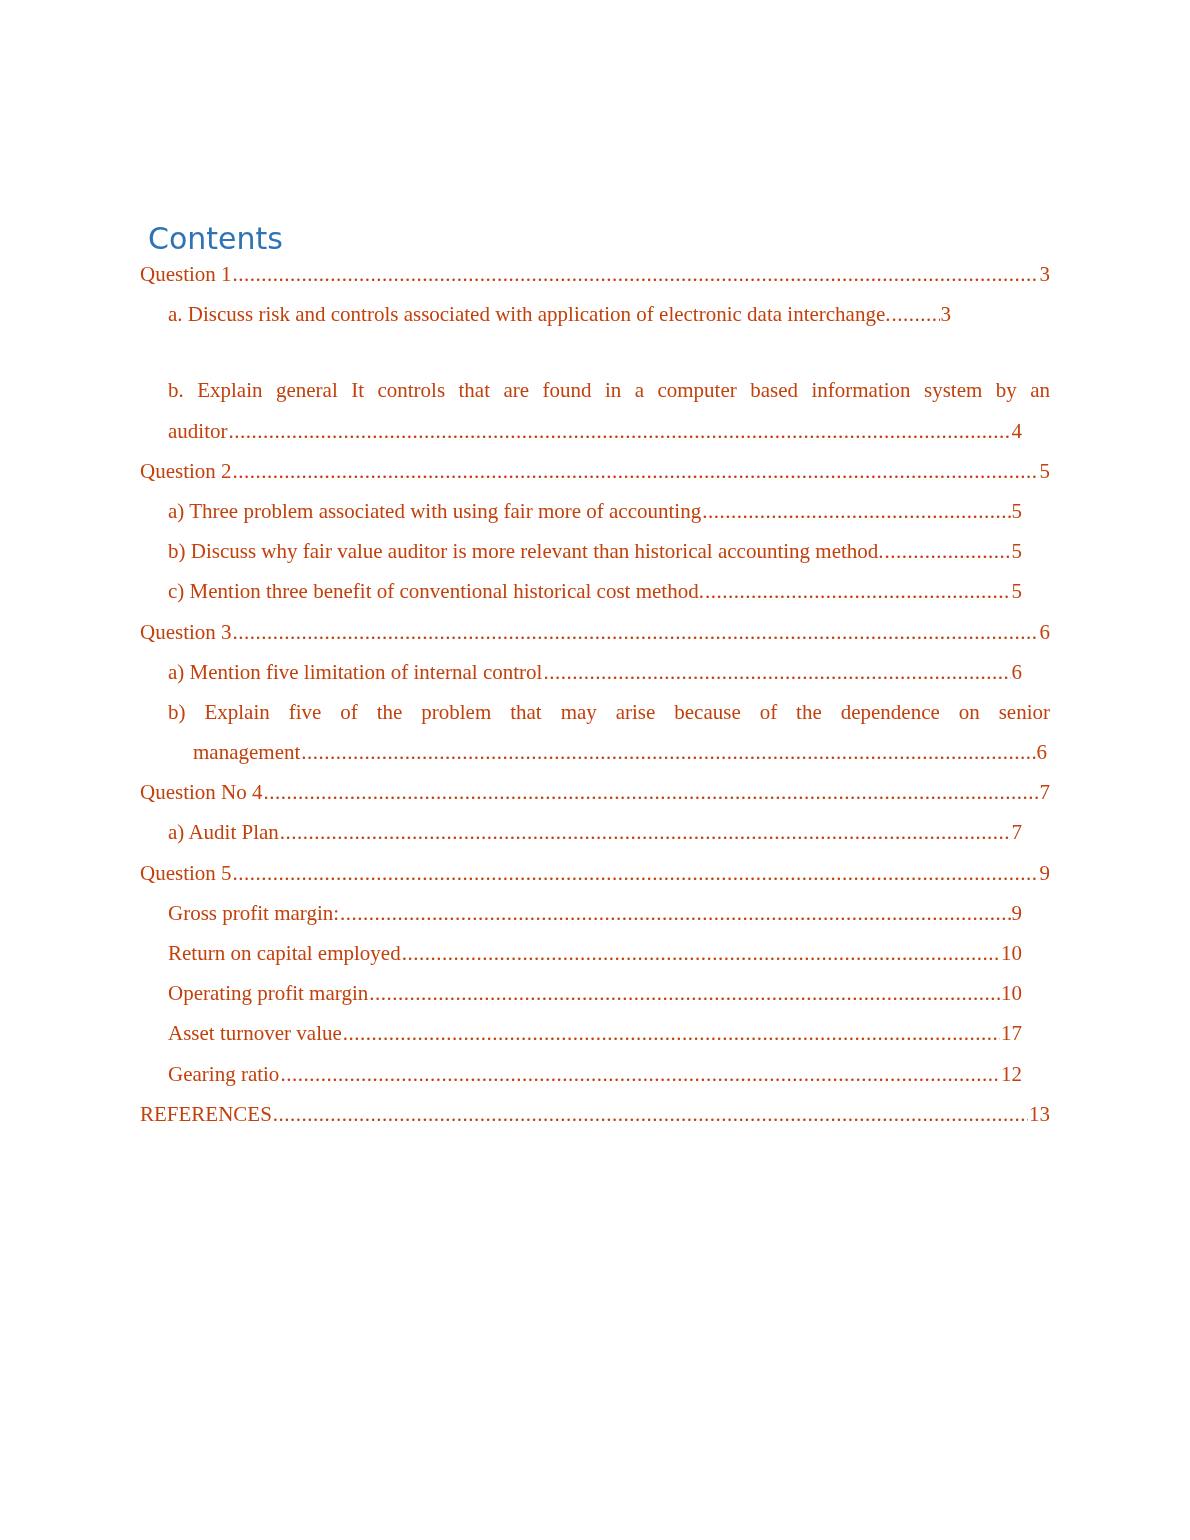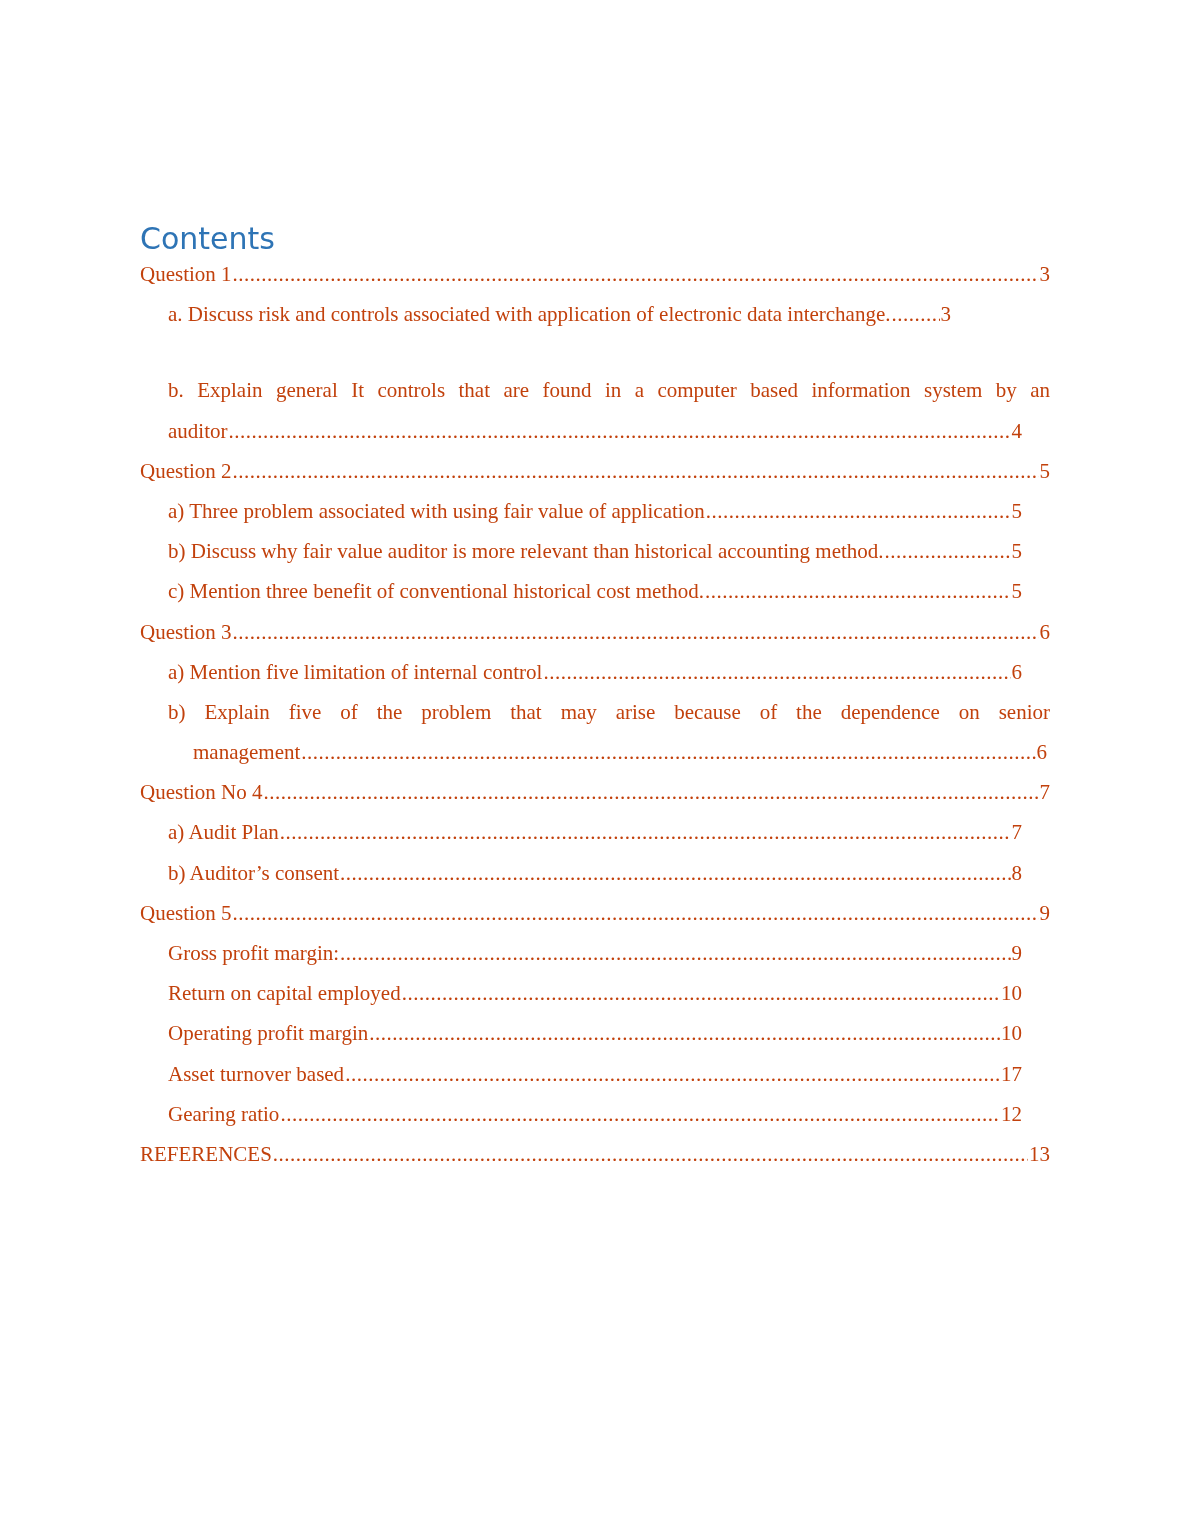--- a/index.html
+++ b/index.html
@@ -1,19 +1,19 @@
 <!DOCTYPE html>
 <html><head>
 <meta charset="utf-8">
 <style>
   html, body { margin: 0; padding: 0; background: #ffffff; }
   body { width: 1190px; height: 1540px; position: relative; overflow: hidden; }
   .page { position: absolute; left: 140px; top: 0; width: 910px; }
   .toc-title {
-    position: absolute; left: 0; top: 219px;
+    position: absolute; left: 8px; top: 219px;
     font-family: "DejaVu Sans", sans-serif; font-size: 30px; color: #2E74B5;
     line-height: 40px; white-space: nowrap;
   }
   .toc { position: absolute; left: 0; top: 254px; width: 910px; }
   .entry {
     font-family: "Liberation Serif", serif; font-size: 21px; color: #c2410c;
     line-height: 40.2px; height: 40.2px; display: flex; align-items: baseline;
     white-space: nowrap; overflow: hidden;
   }
   .entry.lvl1 { width: 910px; }
@@ -67,21 +67,21 @@
       </span>
     </div>
 
     <div class="entry lvl1">
       <span class="label">Question 2</span>
       <span class="leader"></span>
       <span class="page-num">5</span>
     </div>
 
     <div class="entry lvl2">
-      <span class="label">a) Three problem associated with using fair value of application</span>
+      <span class="label">a) Three problem associated with using fair more of accounting</span>
       <span class="leader"></span>
       <span class="page-num">5</span>
     </div>
 
     <div class="entry lvl2">
       <span class="label">b) Discuss why fair value auditor is more relevant than historical accounting method.</span>
       <span class="leader"></span>
       <span class="page-num">5</span>
     </div>
 
@@ -117,25 +117,20 @@
       <span class="leader"></span>
       <span class="page-num">7</span>
     </div>
 
     <div class="entry lvl2">
       <span class="label">a) Audit Plan</span>
       <span class="leader"></span>
       <span class="page-num">7</span>
     </div>
 
-    <div class="entry lvl2">
-      <span class="label">b) Auditor’s consent</span>
-      <span class="leader"></span>
-      <span class="page-num">8</span>
-    </div>
 
     <div class="entry lvl1">
       <span class="label">Question 5</span>
       <span class="leader"></span>
       <span class="page-num">9</span>
     </div>
 
     <div class="entry lvl2">
       <span class="label">Gross profit margin:</span>
       <span class="leader"></span>
@@ -148,21 +143,21 @@
       <span class="page-num">10</span>
     </div>
 
     <div class="entry lvl2">
       <span class="label">Operating profit margin</span>
       <span class="leader"></span>
       <span class="page-num">10</span>
     </div>
 
     <div class="entry lvl2">
-      <span class="label">Asset turnover based</span>
+      <span class="label">Asset turnover value</span>
       <span class="leader"></span>
       <span class="page-num">17</span>
     </div>
 
     <div class="entry lvl2">
       <span class="label">Gearing ratio</span>
       <span class="leader"></span>
       <span class="page-num">12</span>
     </div>
 

